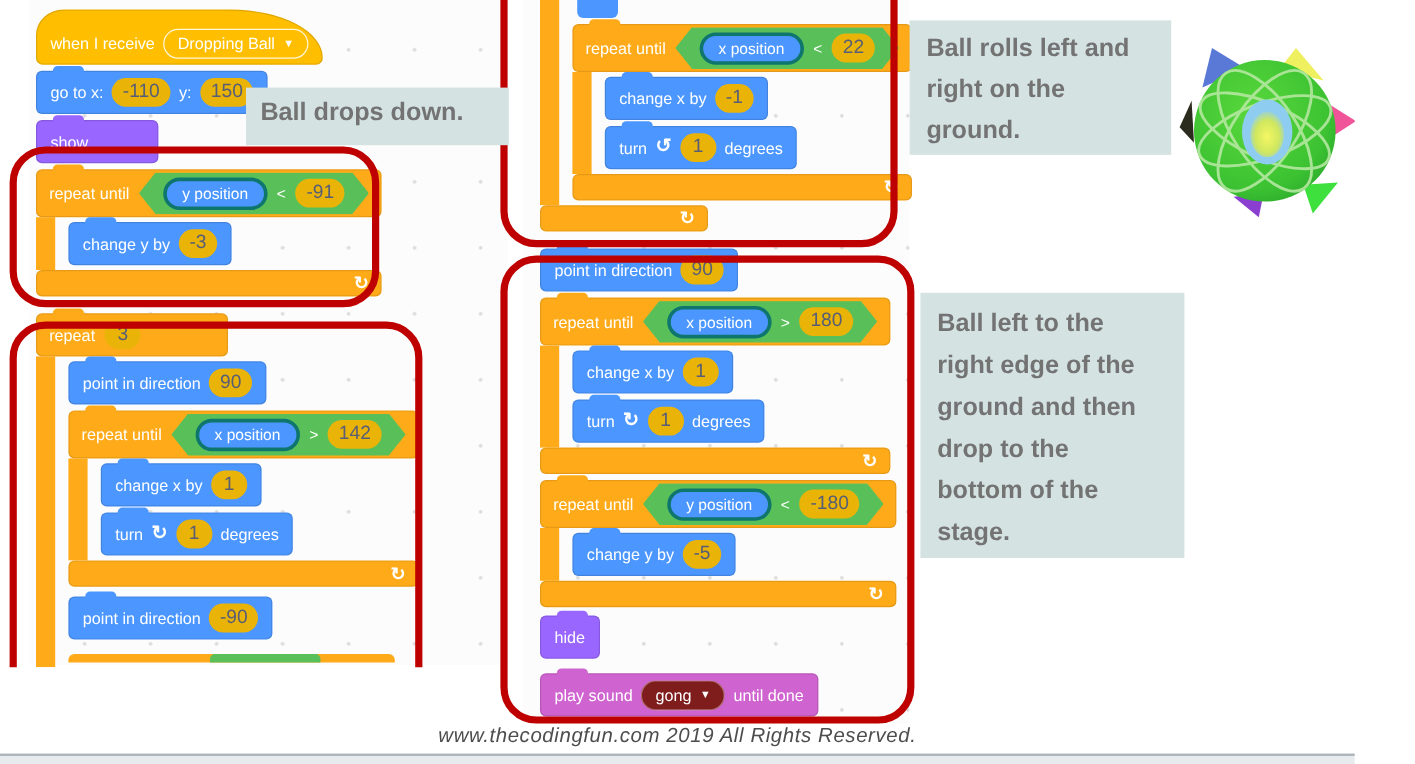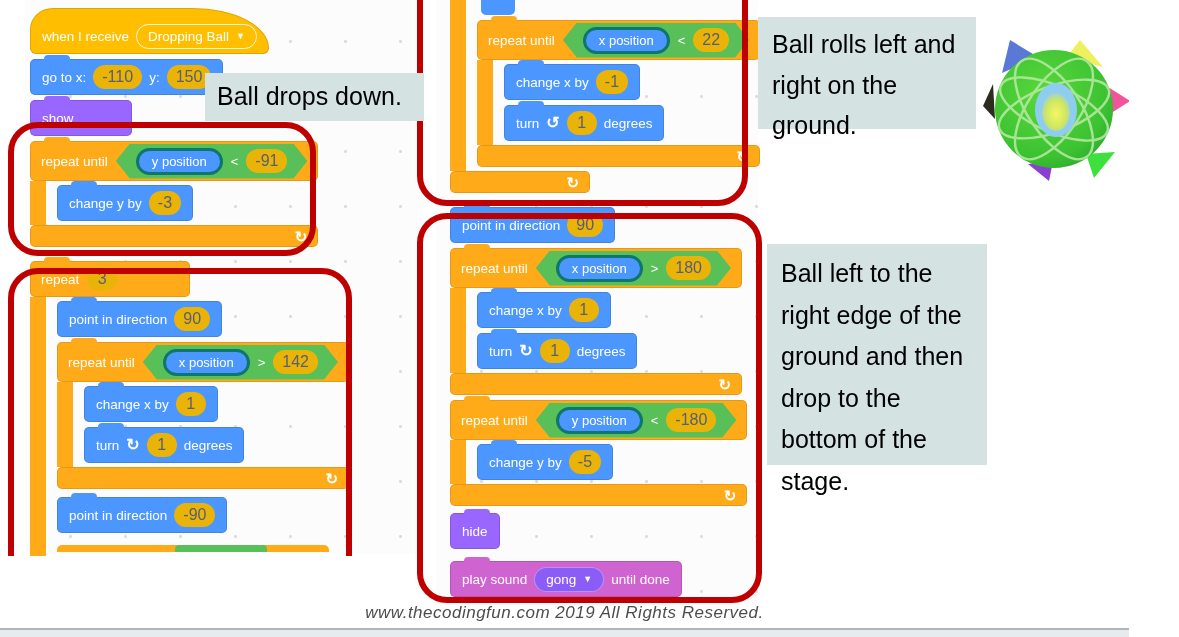--- a/index.html
+++ b/index.html
@@ -55,21 +55,21 @@
 
   .oval {
     background: #eab308; color: #575E75; border-radius: 999px;
     padding: 3px 9px; min-width: 30px; text-align: center; font-size: 16px;
   }
   .pill-dd {
     display: flex; align-items: center; gap: 7px; color: #fff;
     border: 1px solid rgba(255,255,255,.85); border-radius: 999px;
     padding: 4px 11px; font-size: 13.5px;
   }
-  .sound-dd { background: #8b5cf6; border-color: rgba(255,255,255,.35); }
+  .sound-dd { background: #7f1d1d; border-color: rgba(255,255,255,.35); }
   .dd-arrow { font-size: 9px; line-height: 1; }
   .turn-icon { font-size: 16px; font-weight: bold; line-height: 1; }
 
   .hex {
     display: flex; align-items: center; gap: 8px; min-height: 30px;
     padding: 4px 20px; background: #59C059; color: #fff;
     clip-path: polygon(14px 0, calc(100% - 14px) 0, 100% 50%,
                        calc(100% - 14px) 100%, 14px 100%, 0 50%);
   }
   .reporter {
@@ -104,22 +104,22 @@
 
   
   .redrect { position: absolute; border: 6px solid #BE0000; border-radius: 30px;
              pointer-events: none; z-index: 5; }
   .rect-a { left: 8px;  top: 122px;  width: 308px; height: 134px; }
   .rect-b { left: 8px;  top: 268px;  width: 344px; height: 330px; }
   .rect-c { left: 7px;  top: -40px;  width: 331px; height: 246px; }
   .rect-d { left: 7px;  top: 213px;  width: 345px; height: 390px; }
 
   
-  .note { position: absolute; background: #D5E2E2; color: #000000;
-          z-index: 6; font-size: 25px; }
+  .note { position: absolute; background: #D5E2E2; color: #737373;
+          z-index: 6; font-size: 21px; font-weight: bold; }
   .note-drop     { left: 205px; top: 73px;  width: 219px; height: 48px; padding: 9px 12px; }
   .note-roll     { left: 758px; top: 17px;  width: 218px; height: 112px; padding: 7px 14px; line-height: 1.62; }
   .note-rolledge { left: 767px; top: 244px; width: 220px; height: 221px; padding: 9px 14px; line-height: 1.66; }
 
   
   .ball { position: absolute; left: 982px; top: 30px; width: 152px; height: 154px; z-index: 1; }
 
   
   .footer { position: absolute; left: 0; width: 100%; top: 603px; text-align: center;
             font-style: italic; color: #4d4d4d; font-size: 17px; letter-spacing: .5px; }

